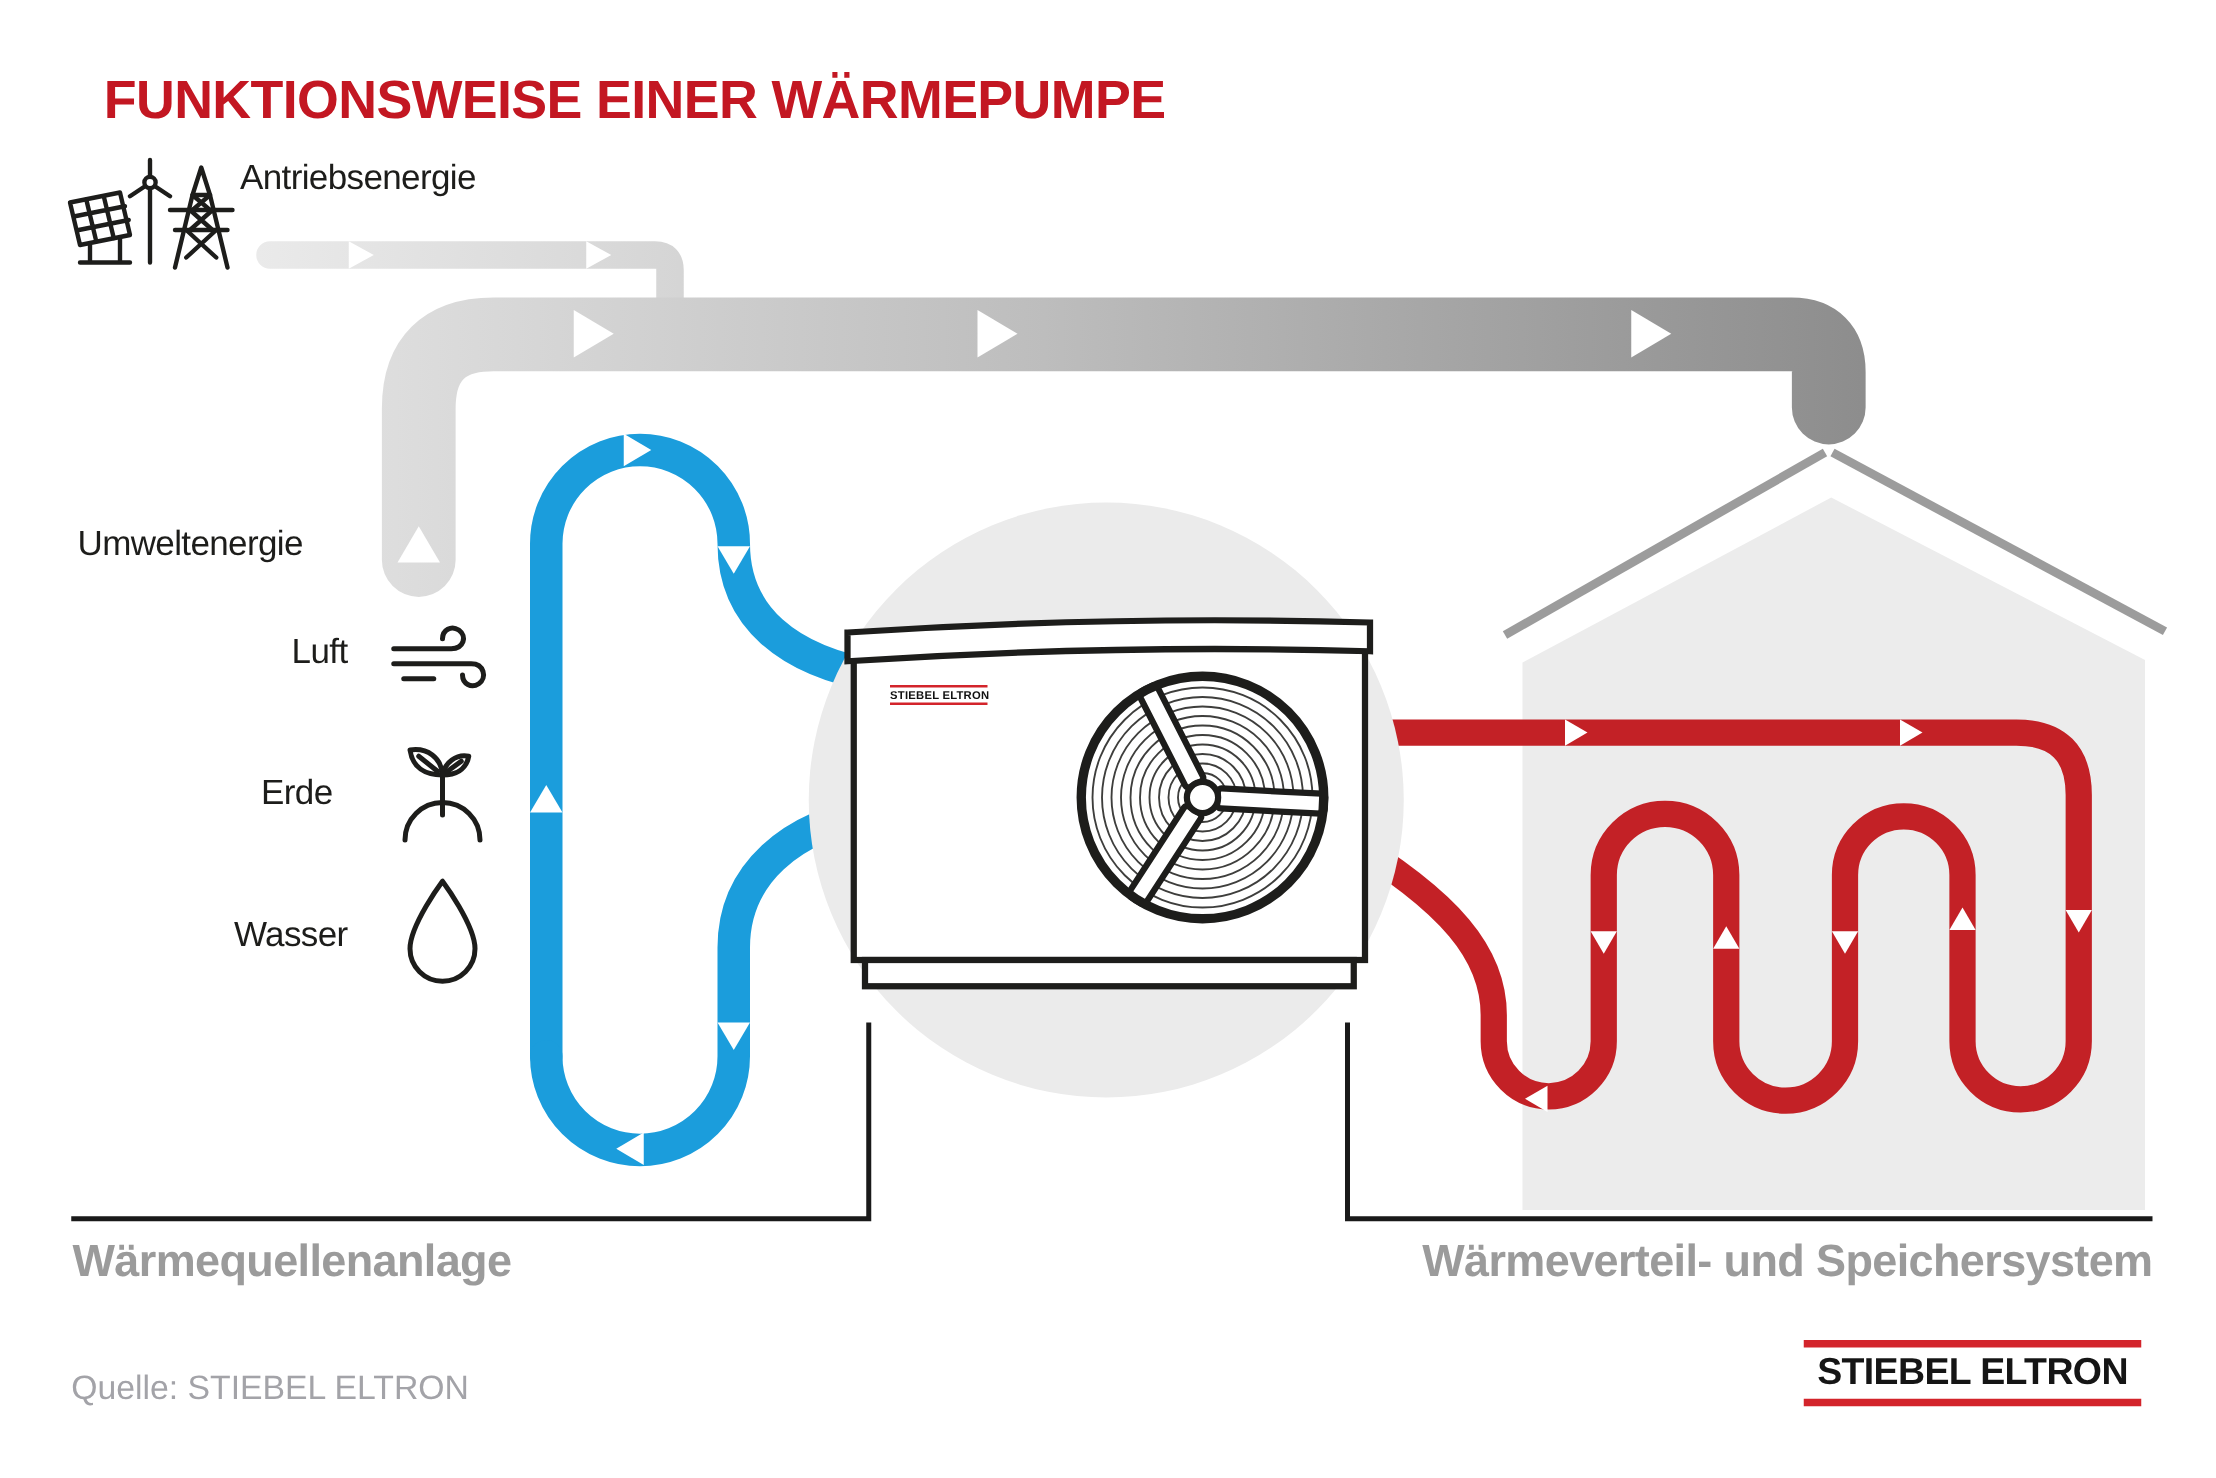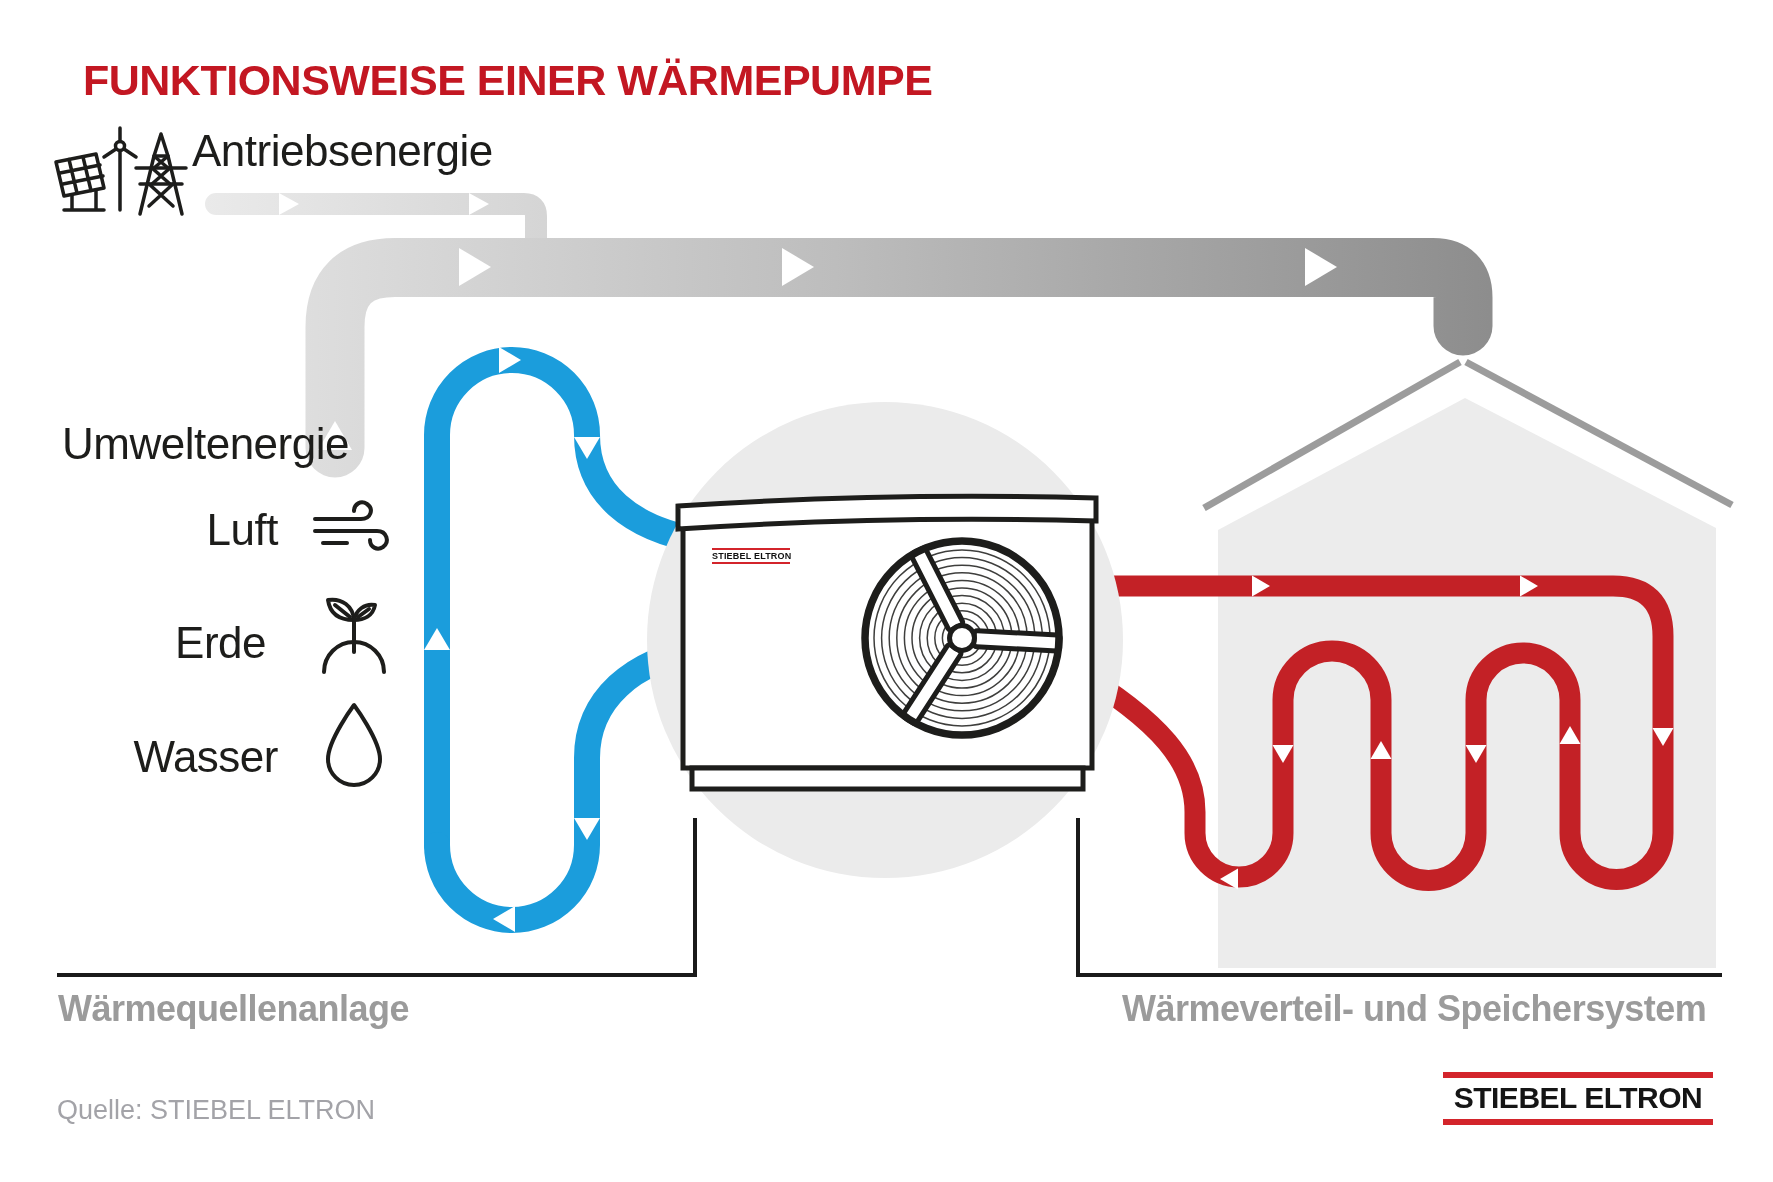--- a/index.html
+++ b/index.html
@@ -8,31 +8,31 @@
     --house-fill:#ECECEC; --roof-gray:#9C9C9C; --circle-fill:#EBEBEB; --bracket-ink:#1A1A1A;
   }
   html,body{margin:0;padding:0;background:#fff;}
   #stage{
     position:relative;width:1773px;height:1182px;background:#fff;overflow:hidden;
     font-family:"Liberation Sans","DejaVu Sans",sans-serif;
   }
   #art{position:absolute;left:0;top:0;z-index:1;}
   .lbl{position:absolute;z-index:3;white-space:nowrap;}
   .title{left:55px;top:56px;font-size:43px;font-weight:700;letter-spacing:-.5px;color:var(--title-red);margin-left:28px;}
-  .dark{color:var(--ink);font-size:44px;font-weight:400;letter-spacing:-.5px;}
+  .dark{color:var(--ink);font-size:28px;font-weight:400;letter-spacing:-.5px;}
   .graylbl{color:var(--label-gray);font-size:36px;font-weight:700;letter-spacing:-.5px;}
   .antrieb{left:192px;top:126px;}
   .umwelt{left:62px;top:419px;}
   .luft{left:110px;top:505px;width:168px;text-align:right;}
   .erde{left:98px;top:618px;width:168px;text-align:right;}
   .wasser{left:110px;top:732px;width:168px;text-align:right;}
   .wenergie{left:1083px;top:314px;width:330px;text-align:right;}
   .wpumpe{left:736px;top:900px;width:300px;text-align:center;}
   .wquelle{left:58px;top:988px;}
-  .wverteil{left:1122px;top:988px;width:600px;}
+  .wverteil{left:1122px;top:988px;width:600px;text-align:right;}
   .quelle{left:57px;top:1095px;font-size:27px;font-weight:400;color:var(--source-gray);}
   .brandlogo{
     left:1443px;top:1072px;width:270px;z-index:3;
     border-top:6px solid var(--logo-red);border-bottom:6px solid var(--logo-red);
     padding:3px 0 4px 0;text-align:center;
     font-size:30px;font-weight:700;letter-spacing:-.5px;color:#151515;
   }
   .unitlogo{
     left:712px;top:548px;width:78px;z-index:3;
     border-top:2px solid var(--logo-red);border-bottom:2px solid var(--logo-red);

